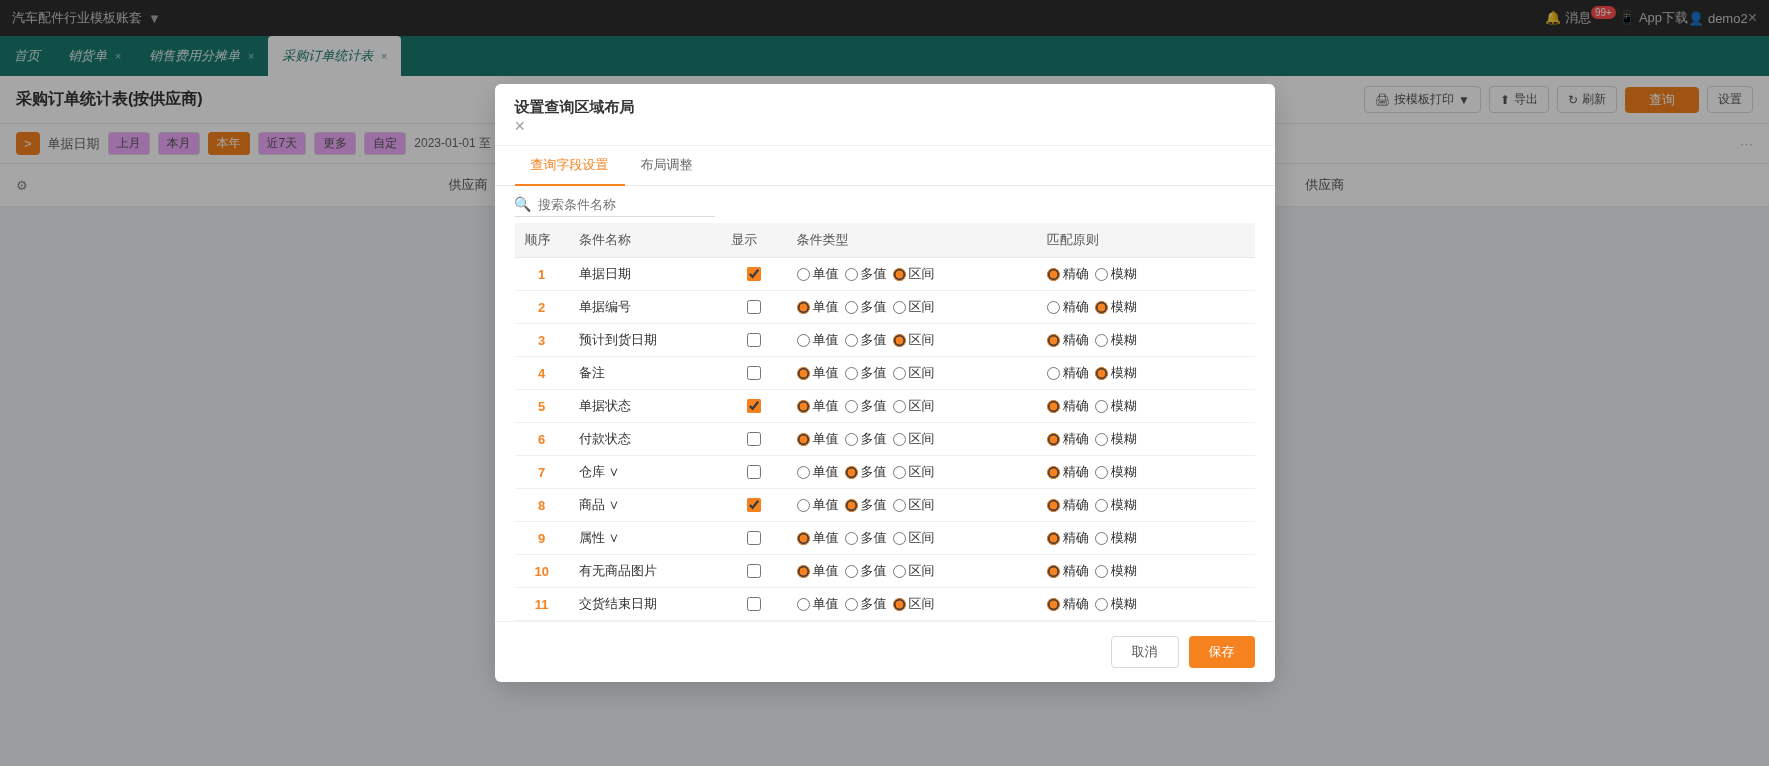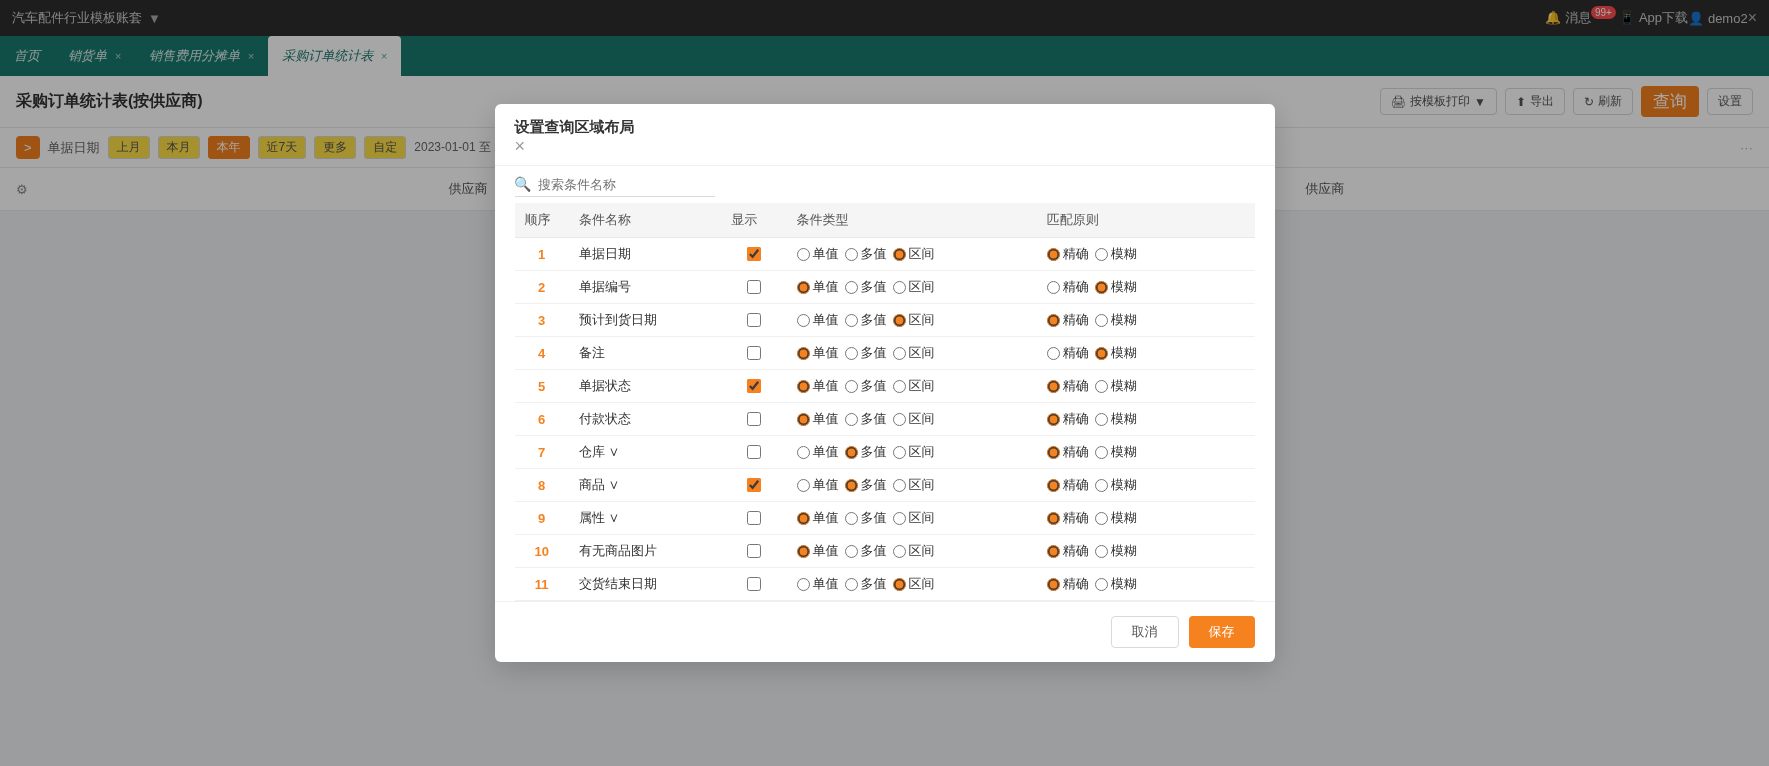--- a/index.html
+++ b/index.html
@@ -62,41 +62,41 @@
       border-bottom: 1px solid #e8e8e8;
     }
     .page-title { font-size: 16px; font-weight: bold; color: #333; }
     .page-actions { display: flex; align-items: center; gap: 8px; }
     .btn-outline {
       border: 1px solid #d9d9d9; background: #fff; padding: 4px 10px;
       border-radius: 4px; cursor: pointer; font-size: 12px; color: #555;
       display: flex; align-items: center; gap: 4px;
     }
     .btn-primary {
-      background: #f5821f; color: #fff; border: none; padding: 4px 12px;
-      border-radius: 4px; cursor: pointer; font-size: 17px; font-family: Liberation Mono, monospace;
+      background: #f5821f; color: #fff; border: none; padding: 4px 24px;
+      border-radius: 4px; cursor: pointer; font-size: 13px; font-family: Liberation Mono, monospace;
     }
 
     
     .filter-bar {
       background: #fff;
       padding: 8px 16px;
       display: flex;
       align-items: center;
       gap: 8px;
       border-bottom: 1px solid #e8e8e8;
     }
     .filter-toggle {
       background: #f5821f; color: #fff; border: none; padding: 4px 8px;
       border-radius: 4px; cursor: pointer; font-size: 13px;
     }
     .filter-label { color: #666; font-size: 13px; }
     .date-btn {
       padding: 2px 8px; border-radius: 3px; cursor: pointer; font-size: 12px;
-      background: #fde047; border: 1px solid #d9d9d9; color: #555;
+      background: #f0abfc; border: 1px solid #d9d9d9; color: #555;
     }
     .date-btn.active {
       background: #f5821f; color: #fff; border-color: #f5821f;
     }
     .date-range { font-size: 12px; color: #666; }
 
     
     .table-header {
       background: #fff;
       padding: 8px 16px;
@@ -284,20 +284,28 @@
   <div class="col-header">供应商</div>
 </div>
 
 <div class="modal">
 
   <div class="modal-header">
     <span class="modal-title">设置查询区域布局</span>
     <span class="modal-close">×</span>
   </div>
 
+  <div class="modal-tabs">
+    <div class="modal-tab active">
+      <span>查询字段设置</span>
+    </div>
+    <div class="modal-tab">
+      <span>布局调整</span>
+    </div>
+  </div>
 
   <div class="modal-search">
     <div class="search-box">
       <span class="search-icon">🔍</span>
       <input type="text" placeholder="搜索条件名称" style="">
     </div>
   </div>
 
   <div class="modal-table">
     <table>

